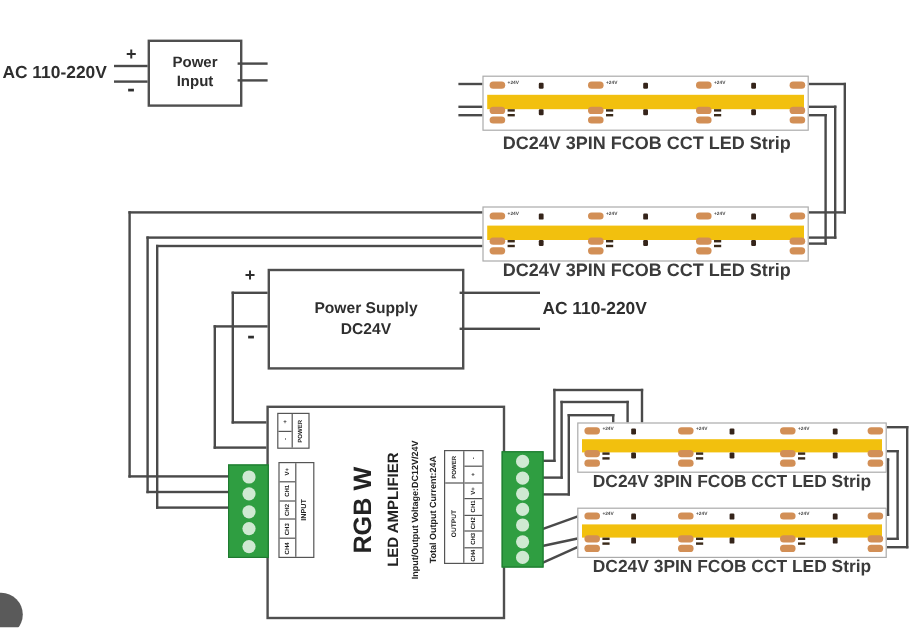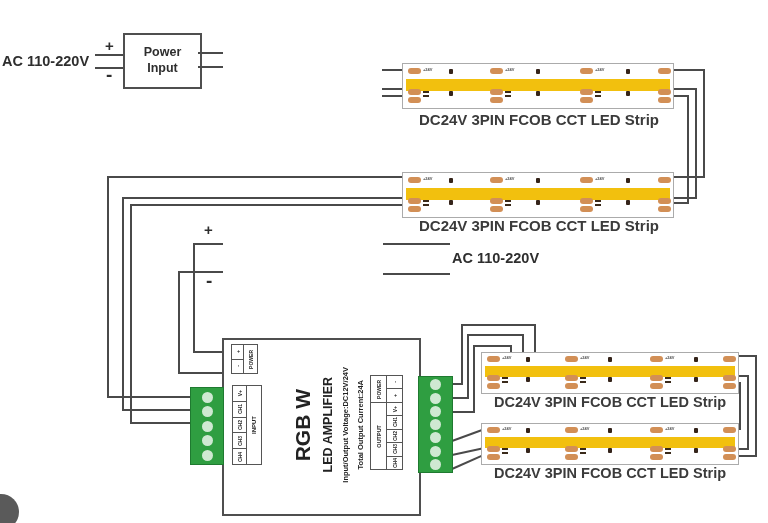--- a/index.html
+++ b/index.html
@@ -41,20 +41,24 @@
   <div class="txt" style="left:2px;top:53px;font-size:14.5px;">AC 110-220V</div>
   <div class="sign" style="left:105px;top:37px;">+</div>
   <div class="sign" style="left:106px;top:64px;font-size:19px;">-</div>
 
   <div class="box" style="left:123px;top:33px;width:75px;height:52px;font-size:12.5px;line-height:1.25;">
     <div>Power</div>
     <div>Input</div>
   </div>
 
 
+  <div class="box" style="left:223px;top:224px;width:160px;height:80px;font-size:13px;line-height:1.3;">
+    <div>Power Supply</div>
+    <div>DC24V</div>
+  </div>
   <div class="sign" style="left:204px;top:221px;">+</div>
   <div class="sign" style="left:206px;top:270px;font-size:19px;">-</div>
 
   <div class="txt" style="left:452px;top:250px;font-size:14.5px;">AC 110-220V</div>
 
   <div id="wires">
       <div class="w" style="left: 95px; top: 54px; width: 28px; height: 2px;"></div>
       <div class="w" style="left: 95px; top: 67px; width: 28px; height: 2px;"></div>
       <div class="w" style="left: 198px; top: 52px; width: 25px; height: 2px;"></div>
       <div class="w" style="left: 198px; top: 66px; width: 25px; height: 2px;"></div>

